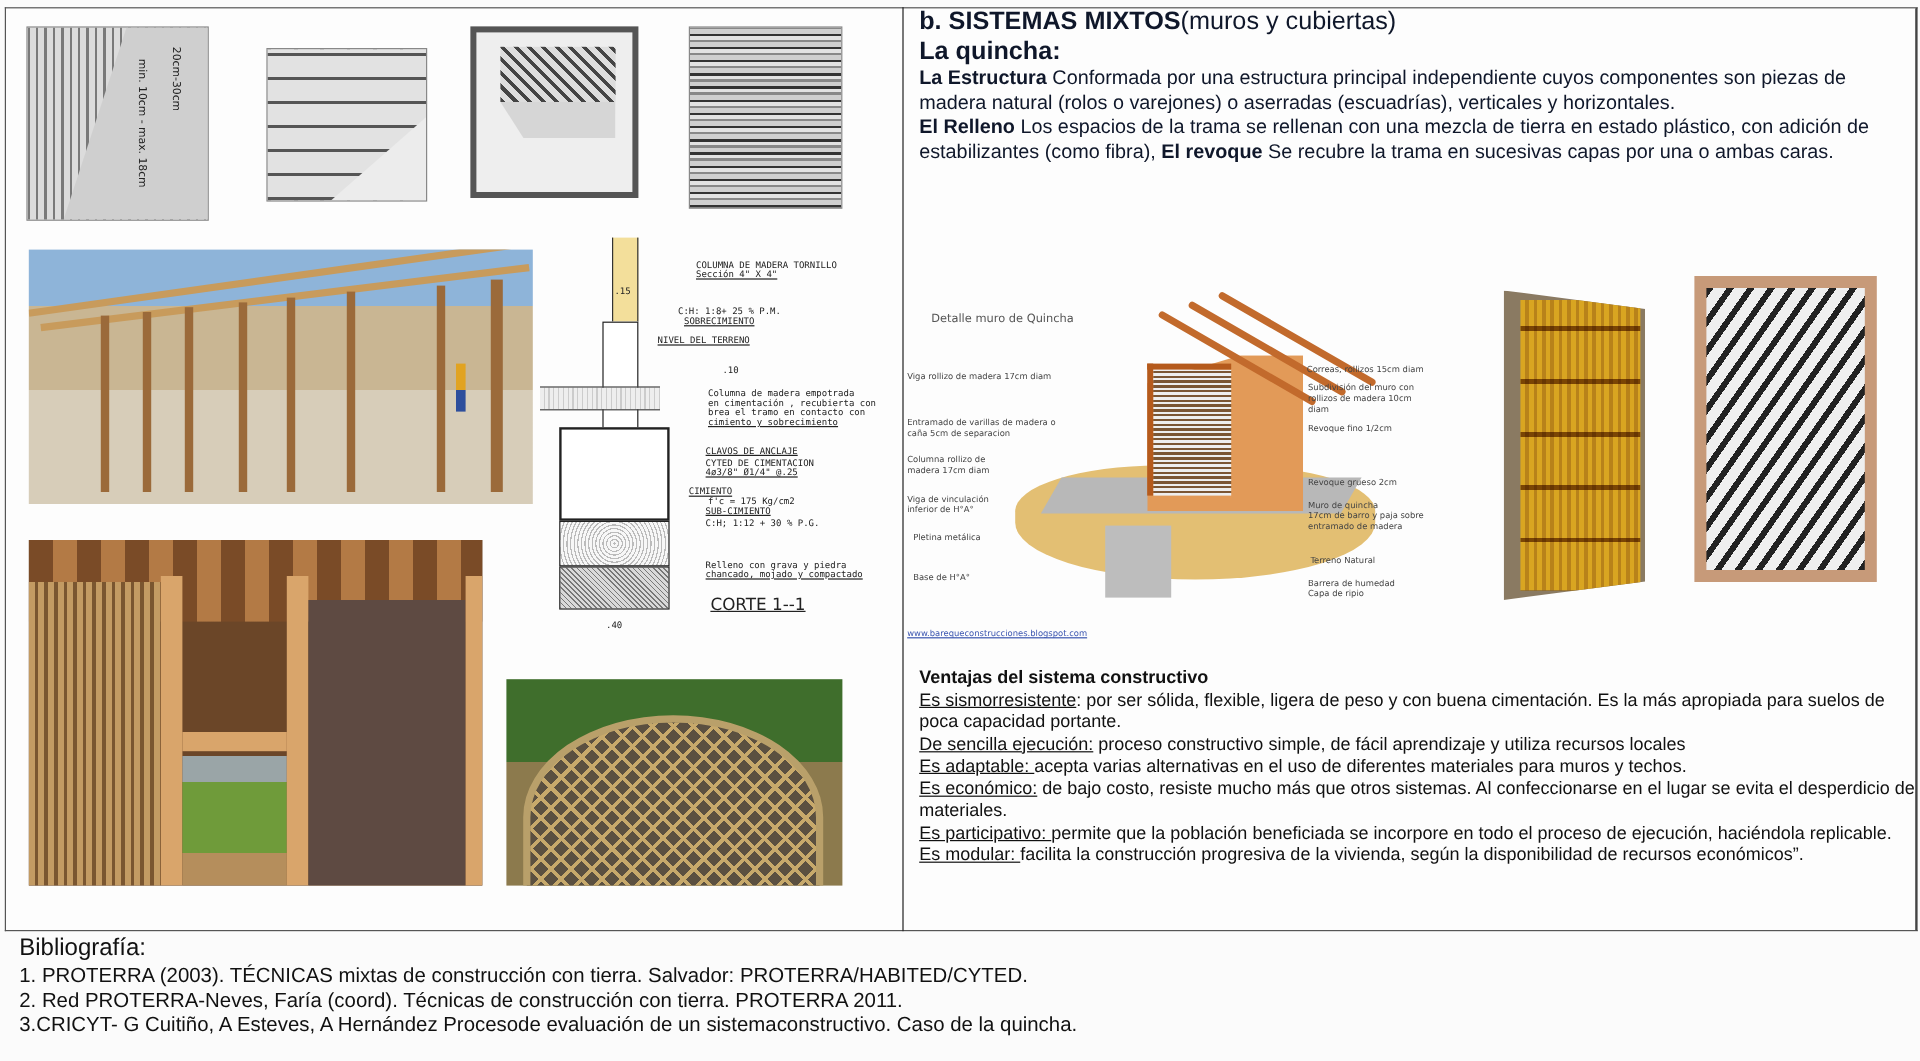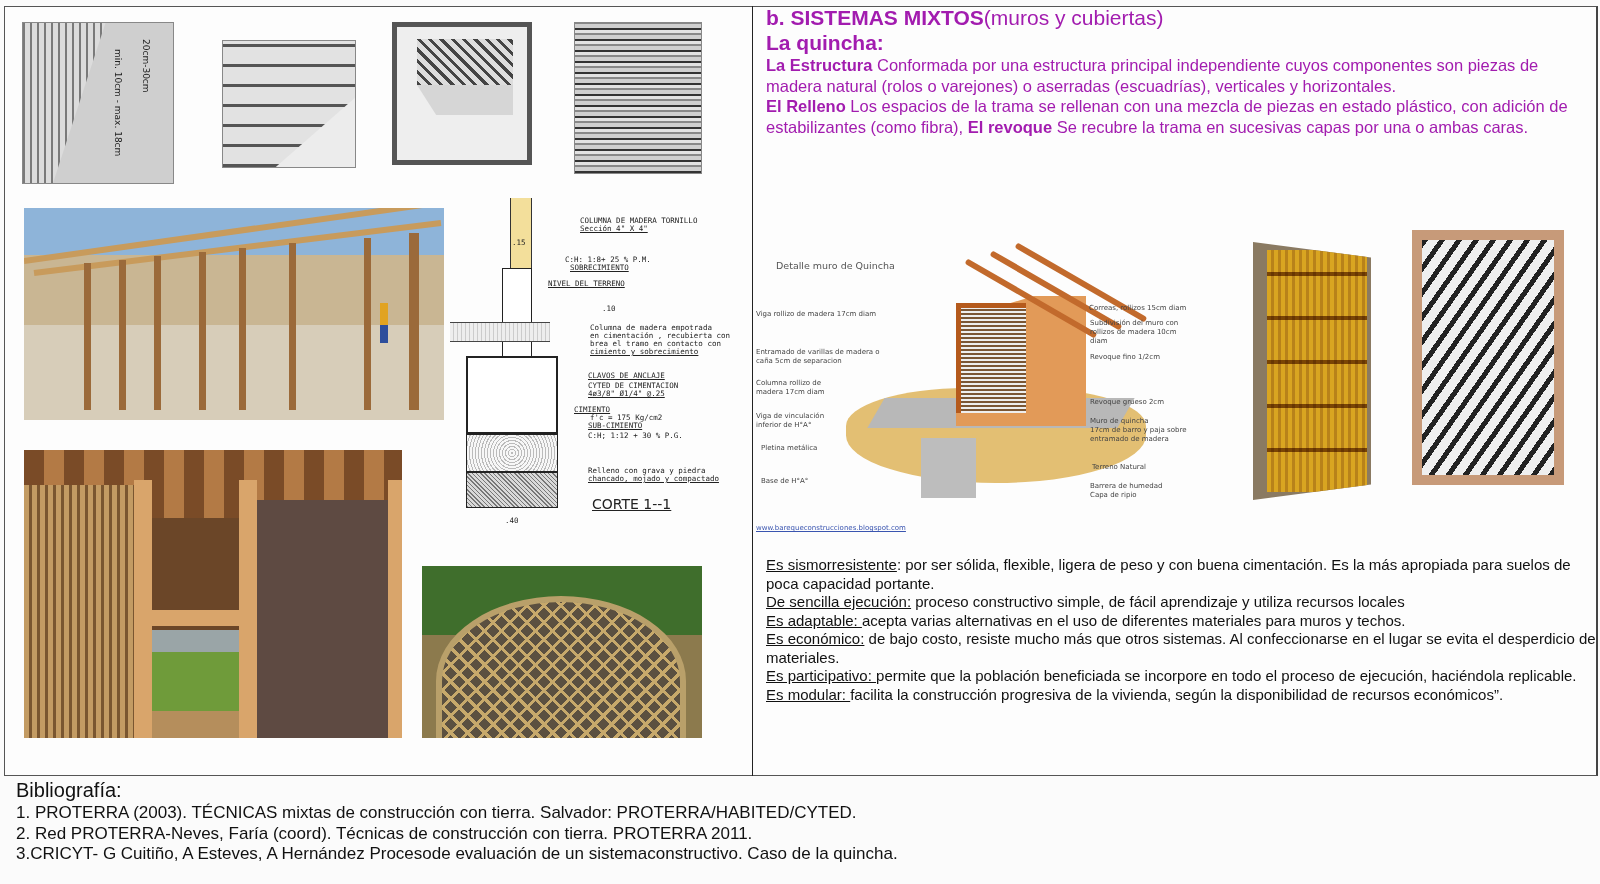--- a/index.html
+++ b/index.html
@@ -72,21 +72,21 @@
     .cad .sob { position: absolute; left: 52px; top: 70px; width: 30px; height: 90px; border: 1px solid #222; background: #fff; }
     .cad .ground { position: absolute; left: 0; top: 124px; width: 100px; height: 20px; background: repeating-linear-gradient(90deg,#eee 0 3px,#ccc 3px 4px); border-top: 1px solid #444; border-bottom: 1px solid #444; }
     .cad .viga { position: absolute; left: 16px; top: 158px; width: 92px; height: 78px; border: 2px solid #222; background: #fff; }
     .cad .sub { position: absolute; left: 16px; top: 236px; width: 92px; height: 38px; border: 1px solid #222; background: repeating-radial-gradient(circle, #bbb 0 1px, #f7f7f7 1px 3px); }
     .cad .rel { position: absolute; left: 16px; top: 274px; width: 92px; height: 36px; border: 1px solid #222; background: repeating-linear-gradient(45deg,#777 0 1px,#d9d9d9 1px 3px); }
     .cad .t { position: absolute; white-space: nowrap; line-height: 9px; text-align: center; }
     .cad .u { text-decoration: underline; }
     .cad .corte { font-size: 14px; text-decoration: underline; font-family: "DejaVu Sans", sans-serif; }
 
     
-    .txt { position: absolute; left: 766px; font-size: 16.5px; line-height: 20.5px; color: #a21caf; }
+    .txt { position: absolute; left: 766px; font-size: 16.5px; line-height: 20.5px; color: #0f172a; }
     .title { top: 6px; font-size: 21px; line-height: 24px; }
     .title b { font-weight: bold; }
     .subtitle { top: 31px; font-size: 21px; font-weight: bold; line-height: 24px; }
     .paras { top: 55px; width: 820px; }
     .paras b { font-weight: bold; margin-top: 40px; }
 
     
     .qd { position: absolute; left: 756px; top: 248px; width: 470px; height: 290px; font-family: "DejaVu Sans", sans-serif; font-size: 7px; color: #444; }
     .qd .heading { position: absolute; left: 20px; top: 12px; font-size: 9.5px; color: #555; }
     .qd .soil { position: absolute; left: 90px; top: 140px; width: 300px; height: 95px; border-radius: 40% 40% 50% 50%; background: #e3bf73; }
@@ -193,21 +193,21 @@
   <span class="t" style="left:138px;top:268px">Relleno con grava y piedra</span>
   <span class="t u" style="left:138px;top:276px">chancado, mojado y compactado</span>
   <span class="t" style="left:55px;top:318px">.40</span>
   <span class="t corte" style="left:142px;top:302px">CORTE  1--1</span>
 </div>
 
 <div class="txt title"><b>b. SISTEMAS MIXTOS</b><span>(muros y cubiertas)</span></div>
 <div class="txt subtitle">La quincha:</div>
 <div class="txt paras">
   <div><b>La Estructura</b><span> Conformada por una estructura principal independiente cuyos componentes son piezas de madera natural (rolos  o varejones) o aserradas (escuadrías), verticales y horizontales.</span></div>
-  <div><b>El Relleno</b><span> Los espacios de la trama se rellenan con una mezcla de piezas en estado plástico, con adición de estabilizantes (como fibra), </span><b>El revoque</b><span> Se recubre la trama en sucesivas capas por una o ambas caras.</span></div>
+  <div><b>El Relleno</b><span> Los espacios de la trama se rellenan con una mezcla de tierra en estado plástico, con adición de estabilizantes (como fibra), </span><b>El revoque</b><span> Se recubre la trama en sucesivas capas por una o ambas caras.</span></div>
 </div>
 
 <div class="qd">
   <span class="heading">Detalle muro de Quincha</span>
   <div class="soil"></div>
   <div class="beam-grey"></div>
   <div class="base"></div>
   <div class="wall"></div>
   <div class="trama"></div>
   <div class="rafter" style="left:210px;top:10px;width:150px;transform:rotate(30deg)"></div>
@@ -230,20 +230,21 @@
 </div>
 
 <div class="panel1">
     <div class="weave"></div>
   </div>
 <div class="panel2">
     <div class="weave"></div>
   </div>
 
 <div class="vent">
+  <div class="h">Ventajas del sistema constructivo</div>
   <div><span class="u">Es sismorresistente</span><span>: </span><span>por ser sólida, flexible, ligera de peso y con buena cimentación. Es la más apropiada para suelos de poca capacidad portante.</span></div>
   <div><span class="u">De sencilla ejecución:</span><span> </span><span>proceso constructivo simple, de fácil aprendizaje y utiliza recursos locales</span></div>
   <div><span class="u">Es adaptable: </span><span>acepta varias alternativas en el uso de diferentes materiales para muros y techos.</span></div>
   <div><span class="u">Es económico:</span><span> </span><span>de bajo costo, resiste mucho más que otros sistemas. Al confeccionarse en el lugar  se evita el desperdicio de materiales.</span></div>
   <div><span class="u">Es participativo: </span><span>permite que la población beneficiada se incorpore en todo el proceso de ejecución, haciéndola replicable.</span></div>
   <div><span class="u">Es modular: </span><span>facilita la construcción progresiva de la vivienda, según la disponibilidad de recursos económicos”.</span></div>
 </div>
 
 <div class="bib">
   <div class="h">Bibliografía:</div>

